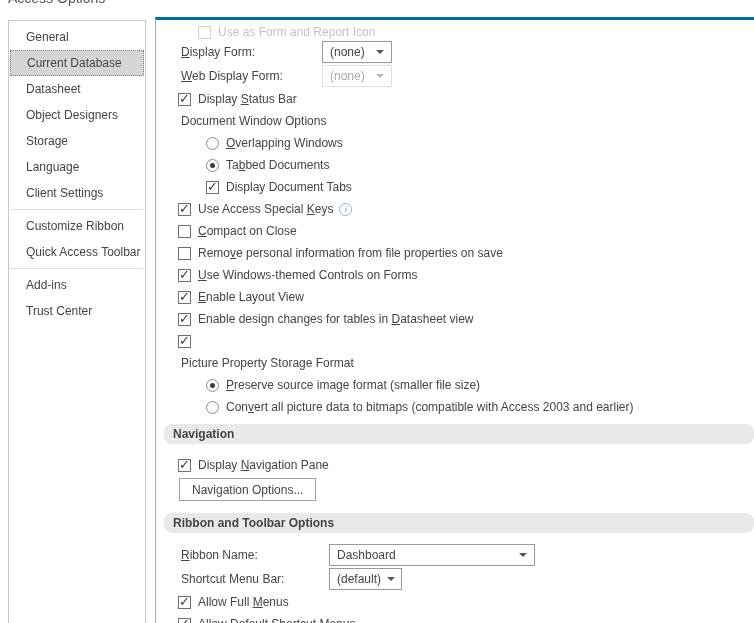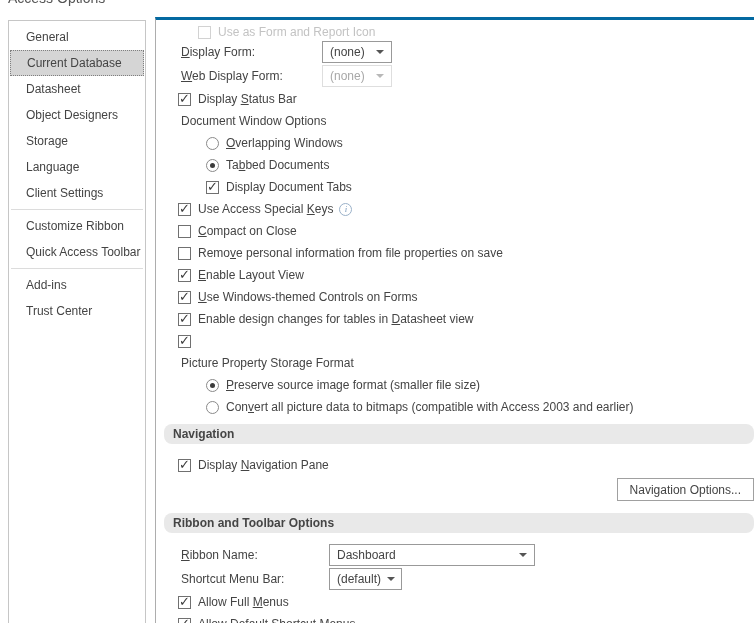--- a/index.html
+++ b/index.html
@@ -179,26 +179,26 @@
     <span><span class="ak">C</span><span>ompact on Close</span></span>
   </div>
 
   <div class="row">
     <span class="checkbox"></span>
     <span><span>Remo</span><span class="ak">v</span><span>e personal information from file properties on save</span></span>
   </div>
 
   <div class="row">
     <span class="checkbox checked"></span>
+    <span><span class="ak">U</span><span>se Windows-themed Controls on Forms</span></span>
+  </div>
+
+  <div class="row">
+    <span class="checkbox checked"></span>
     <span><span class="ak">E</span><span>nable Layout View</span></span>
-  </div>
-
-  <div class="row">
-    <span class="checkbox checked"></span>
-    <span><span class="ak">U</span><span>se Windows-themed Controls on Forms</span></span>
   </div>
 
   <div class="row">
     <span class="checkbox checked"></span>
     <span><span>Enable design changes for tables in </span><span class="ak">D</span><span>atasheet view</span></span>
   </div>
 
   <div class="row">
     <span class="checkbox checked"></span>
   </div>
@@ -217,21 +217,21 @@
     <span><span>Con</span><span class="ak">v</span><span>ert all picture data to bitmaps (compatible with Access 2003 and earlier)</span></span>
   </div>
 
   <div class="section-header gap6">Navigation</div>
 
   <div class="row gap10">
     <span class="checkbox checked"></span>
     <span><span>Display </span><span class="ak">N</span><span>avigation Pane</span></span>
   </div>
 
-  <div class="row gap2" style="height:23px;justify-content:flex-end;">
+  <div class="row gap2" style="height:23px;">
     <button class="btn">Navigation Options...</button>
   </div>
 
   <div class="section-header gap12">Ribbon and Toolbar Options</div>
 
   <div class="row dd gap10">
     <span class="fieldlabel wide lblpad"><span class="ak">R</span><span>ibbon Name:</span></span>
     <div class="dropdown w175">
       <span>Dashboard</span>
       <span class="dd-arrow"></span>

